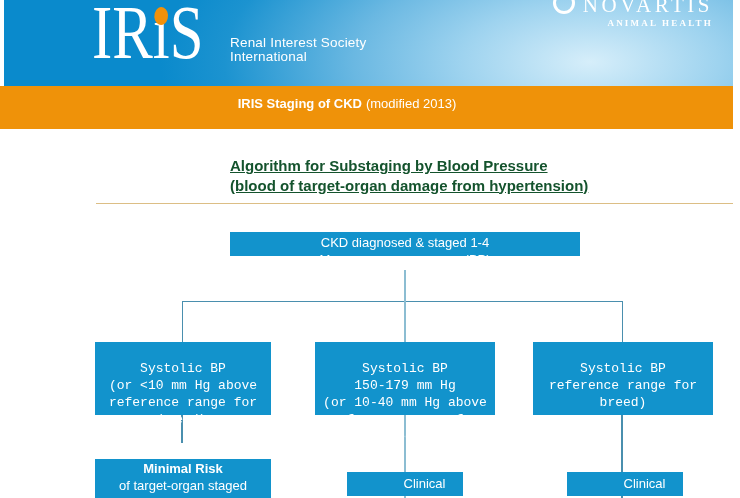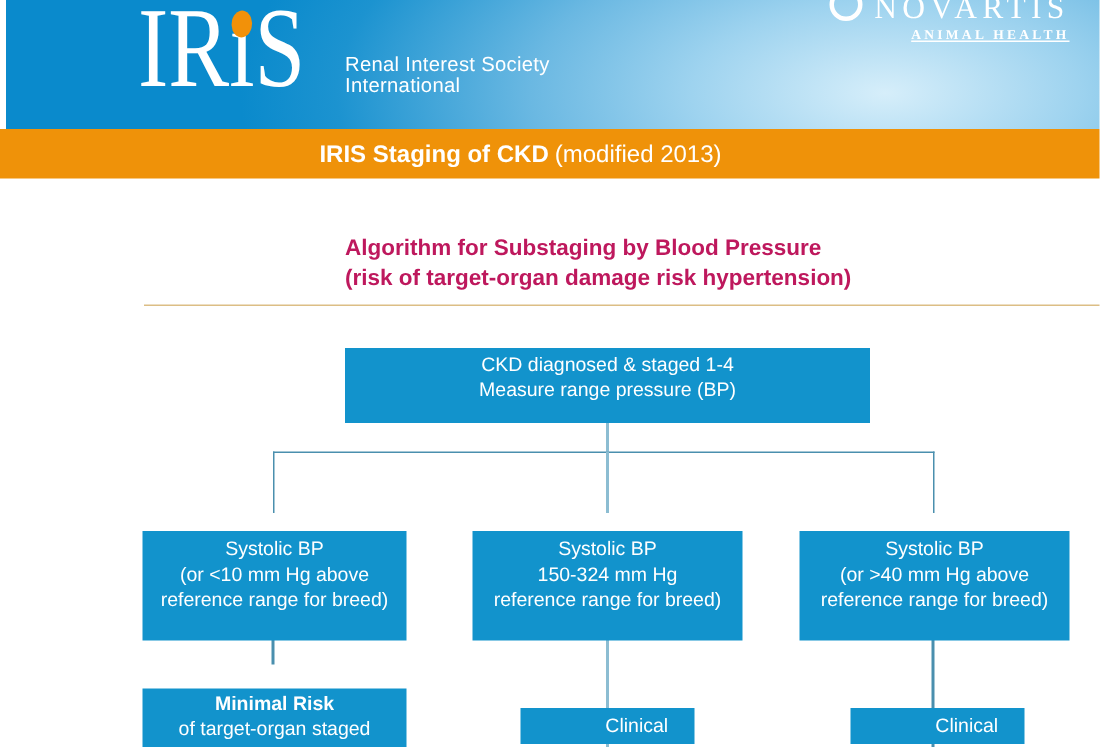--- a/index.html
+++ b/index.html
@@ -32,47 +32,47 @@
   .nov-ring{
     display:inline-block;width:16px;height:16px;border:3px solid #ffffff;
     border-radius:50%;margin-right:8px;margin-bottom:2px;
   }
   .nov-name{
     font-family:"Liberation Serif", serif;font-size:21px;line-height:22px;
     letter-spacing:3.5px;white-space:nowrap;
   }
   .nov-div{
     font-family:"Liberation Serif", serif;font-size:9px;font-weight:bold;
-    letter-spacing:2.2px;margin-top:2px;white-space:nowrap;text-decoration:underline;
+    letter-spacing:2.2px;margin-top:2px;white-space:nowrap;
   }
   
   .banner{
-    position:absolute;left:0;top:86px;width:733px;height:33px;background:#EF9209;
-    color:#ffffff;font-size:16px;line-height:35px;text-align:center;
+    position:absolute;left:0;top:86px;width:733px;height:43px;background:#EF9209;
+    color:#ffffff;font-size:13px;line-height:35px;text-align:center;
     box-sizing:border-box;padding-right:39px;white-space:nowrap;
   }
   .banner .bt{font-weight:bold;}
   .banner .br{font-weight:normal;margin-left:4px;}
   
   .title{
-    position:absolute;left:230px;top:156px;color:#be185d;
-    font-size:15px;font-weight:bold;line-height:19.5px;
+    position:absolute;left:230px;top:156px;color:#14532d;
+    font-size:15px;font-weight:bold;line-height:19.5px;text-decoration:underline;
   }
   .rule{position:absolute;left:96px;top:203px;width:637px;height:1px;background:#DCBE85;}
   
   .ln{position:absolute;}
   .ln.light{background:#8CBDD2;}
   .ln.dark{background:#4A8FAE;}
   
   .fbox{
     position:absolute;background:#1293CC;color:#ffffff;text-align:center;
     font-size:13px;line-height:17px;box-sizing:border-box;
   }
-  .root-box{left:230px;top:232px;width:350px;height:50px;padding-top:2px;}
-  .branch-box{top:354px;height:73px;padding-top:3px;}
+  .root-box{left:230px;top:232px;width:350px;height:24px;padding-top:2px;}
+  .branch-box{top:342px;height:73px;padding-top:18px;font-family:Liberation Mono, monospace;}
   .branch-left{left:95px;width:176px;}
   .branch-mid{left:315px;width:180px;}
   .branch-right{left:533px;width:180px;}
   .outcome-box{left:95px;top:443px;width:176px;height:53px;padding-top:1px;margin-top:16px;}
   .outcome-box .b{font-weight:bold;}
   .clin-box{top:472px;width:116px;height:24px;line-height:24px;font-size:13px;padding-left:39px;}
   .clin-mid{left:347px;}
   .clin-right{left:567px;}
 </style>
 </head>
@@ -94,21 +94,21 @@
       <div class="nov-div">ANIMAL HEALTH</div>
     </div>
   </div>
 
   <div class="banner">
     <span class="bt">IRIS Staging of CKD</span><span class="br">(modified 2013)</span>
   </div>
 
   <div class="title">
     <div>Algorithm for Substaging by Blood Pressure</div>
-    <div>(risk of target-organ damage risk hypertension)</div>
+    <div>(blood of target-organ damage from hypertension)</div>
   </div>
   <div class="rule"></div>
 
   <div class="ln light" style="left:404px;top:270px;width:2px;height:32px;"></div>
   <div class="ln dark" style="left:182px;top:301px;width:441px;height:1px;"></div>
   <div class="ln dark" style="left:182px;top:301px;width:1px;height:41px;"></div>
   <div class="ln light" style="left:404px;top:301px;width:2px;height:41px;"></div>
   <div class="ln dark" style="left:622px;top:301px;width:1px;height:41px;"></div>
   <div class="ln dark" style="left:181px;top:415px;width:2px;height:28px;"></div>
   <div class="ln light" style="left:404px;top:415px;width:2px;height:83px;"></div>
@@ -120,27 +120,27 @@
   </div>
 
   <div class="fbox branch-box branch-left">
     <div>Systolic BP</div>
     <div>(or &lt;10 mm Hg above</div>
     <div>reference range for breed)</div>
   </div>
 
   <div class="fbox branch-box branch-mid">
     <div>Systolic BP</div>
-    <div>150-324 mm Hg</div>
+    <div>150-179 mm Hg</div>
+    <div>(or 10-40  mm Hg above</div>
     <div>reference range for breed)</div>
   </div>
 
   <div class="fbox branch-box branch-right">
     <div>Systolic BP</div>
-    <div>(or &gt;40  mm Hg above</div>
     <div>reference range for breed)</div>
   </div>
 
   <div class="fbox outcome-box">
     <div class="b">Minimal Risk</div>
     <div>of target-organ staged</div>
   </div>
 
   <div class="fbox clin-box clin-mid">Clinical evaluation</div>
   <div class="fbox clin-box clin-right">Clinical evaluation</div>

